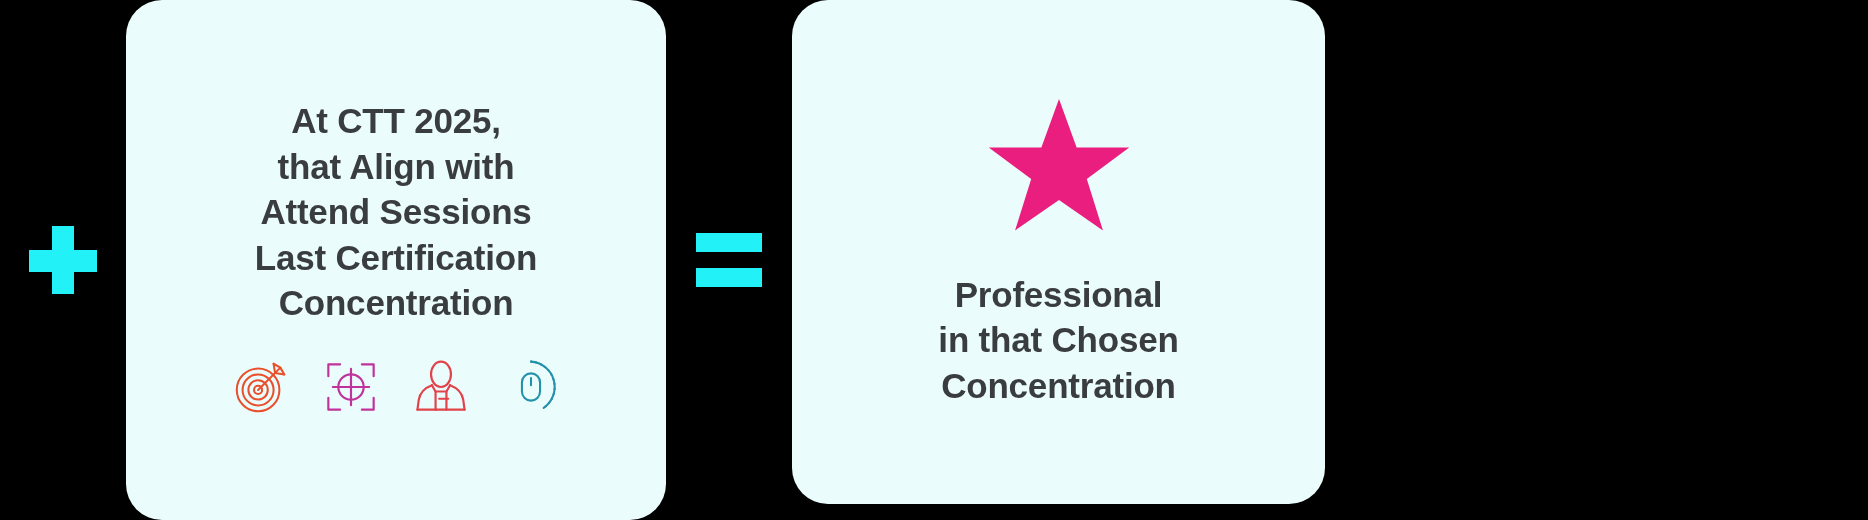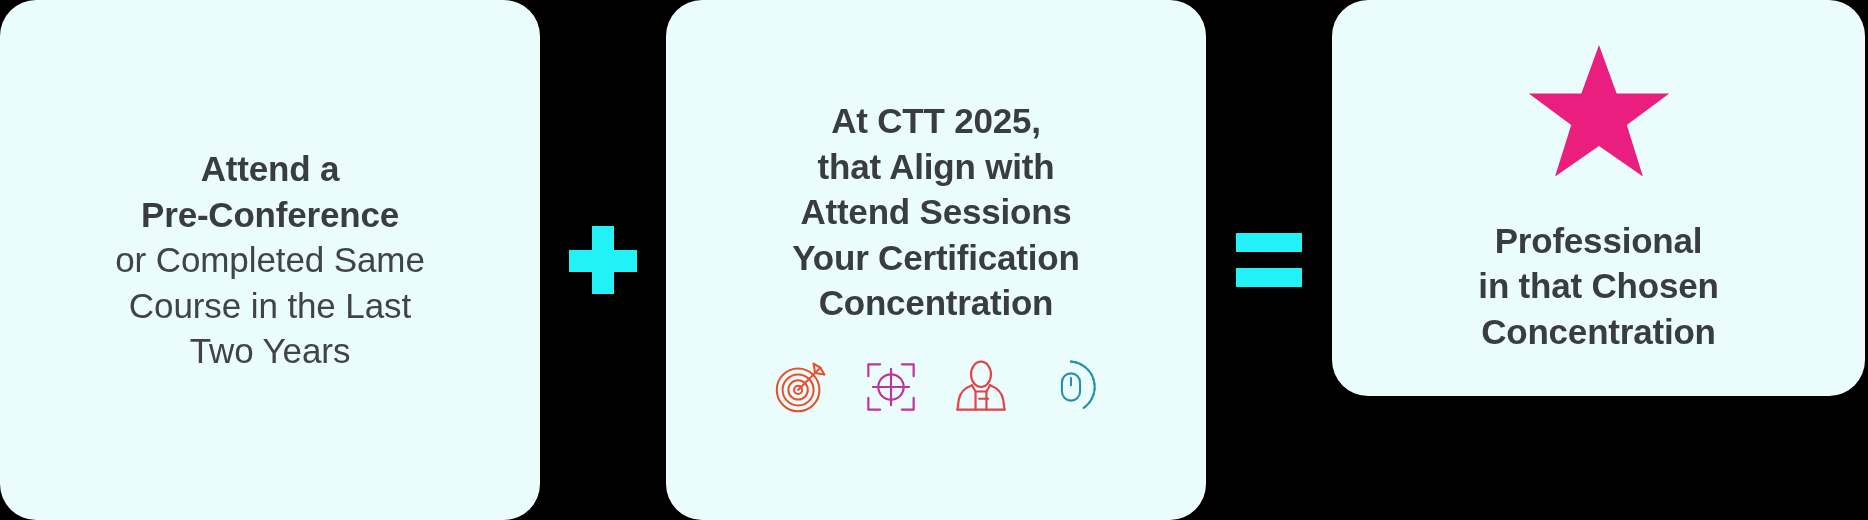--- a/index.html
+++ b/index.html
@@ -41,21 +41,21 @@
     margin-left: 0px;
     padding: 0 18px;
   }
   .card-2 {
     width: 540px;
     height: 520px;
     padding: 0 4px;
   }
   .card-3 {
     width: 533px;
-    height: 396px;
+    height: 504px;
     padding: 0 18px;
   }
 
   
   .operator {
     width: 126px;
     height: 520px;
     display: flex;
     align-items: center;
     justify-content: center;
@@ -149,43 +149,34 @@
     display: flex;
     align-items: center;
     justify-content: center;
   }
 </style>
 </head>
 <body>
 
 <div class="board">
 
-  <div class="card card-1">
-    <div class="text-block">
-      <span class="line bold">Attend a</span>
-      <span class="line bold">Pre-Conference</span>
-      <span class="line regular">or Completed Same</span>
-      <span class="line regular">Course in the Last</span>
-      <span class="line regular">Two Years</span>
-    </div>
-  </div>
 
   <div class="operator">
     <div class="plus-glyph">
       <span class="bar-h"></span>
       <span class="bar-v"></span>
     </div>
   </div>
 
   <div class="card card-2">
     <div class="text-block">
       <span class="line bold">At CTT 2025,</span>
       <span class="line bold">that Align with</span>
       <span class="line bold">Attend Sessions</span>
-      <span class="line bold">Your Certification</span>
+      <span class="line bold">Last Certification</span>
       <span class="line bold">Concentration</span>
     </div>
 
     <div class="icon-row">
 
       <div class="icon-cell">
         <svg width="62" height="62" viewBox="0 0 64 64" fill="none" stroke="#E8502C" stroke-width="2.1" stroke-linecap="round" stroke-linejoin="round">
           <circle cx="29" cy="35" r="22"></circle>
           <circle cx="29" cy="35" r="16"></circle>
           <circle cx="29" cy="35" r="10"></circle>

